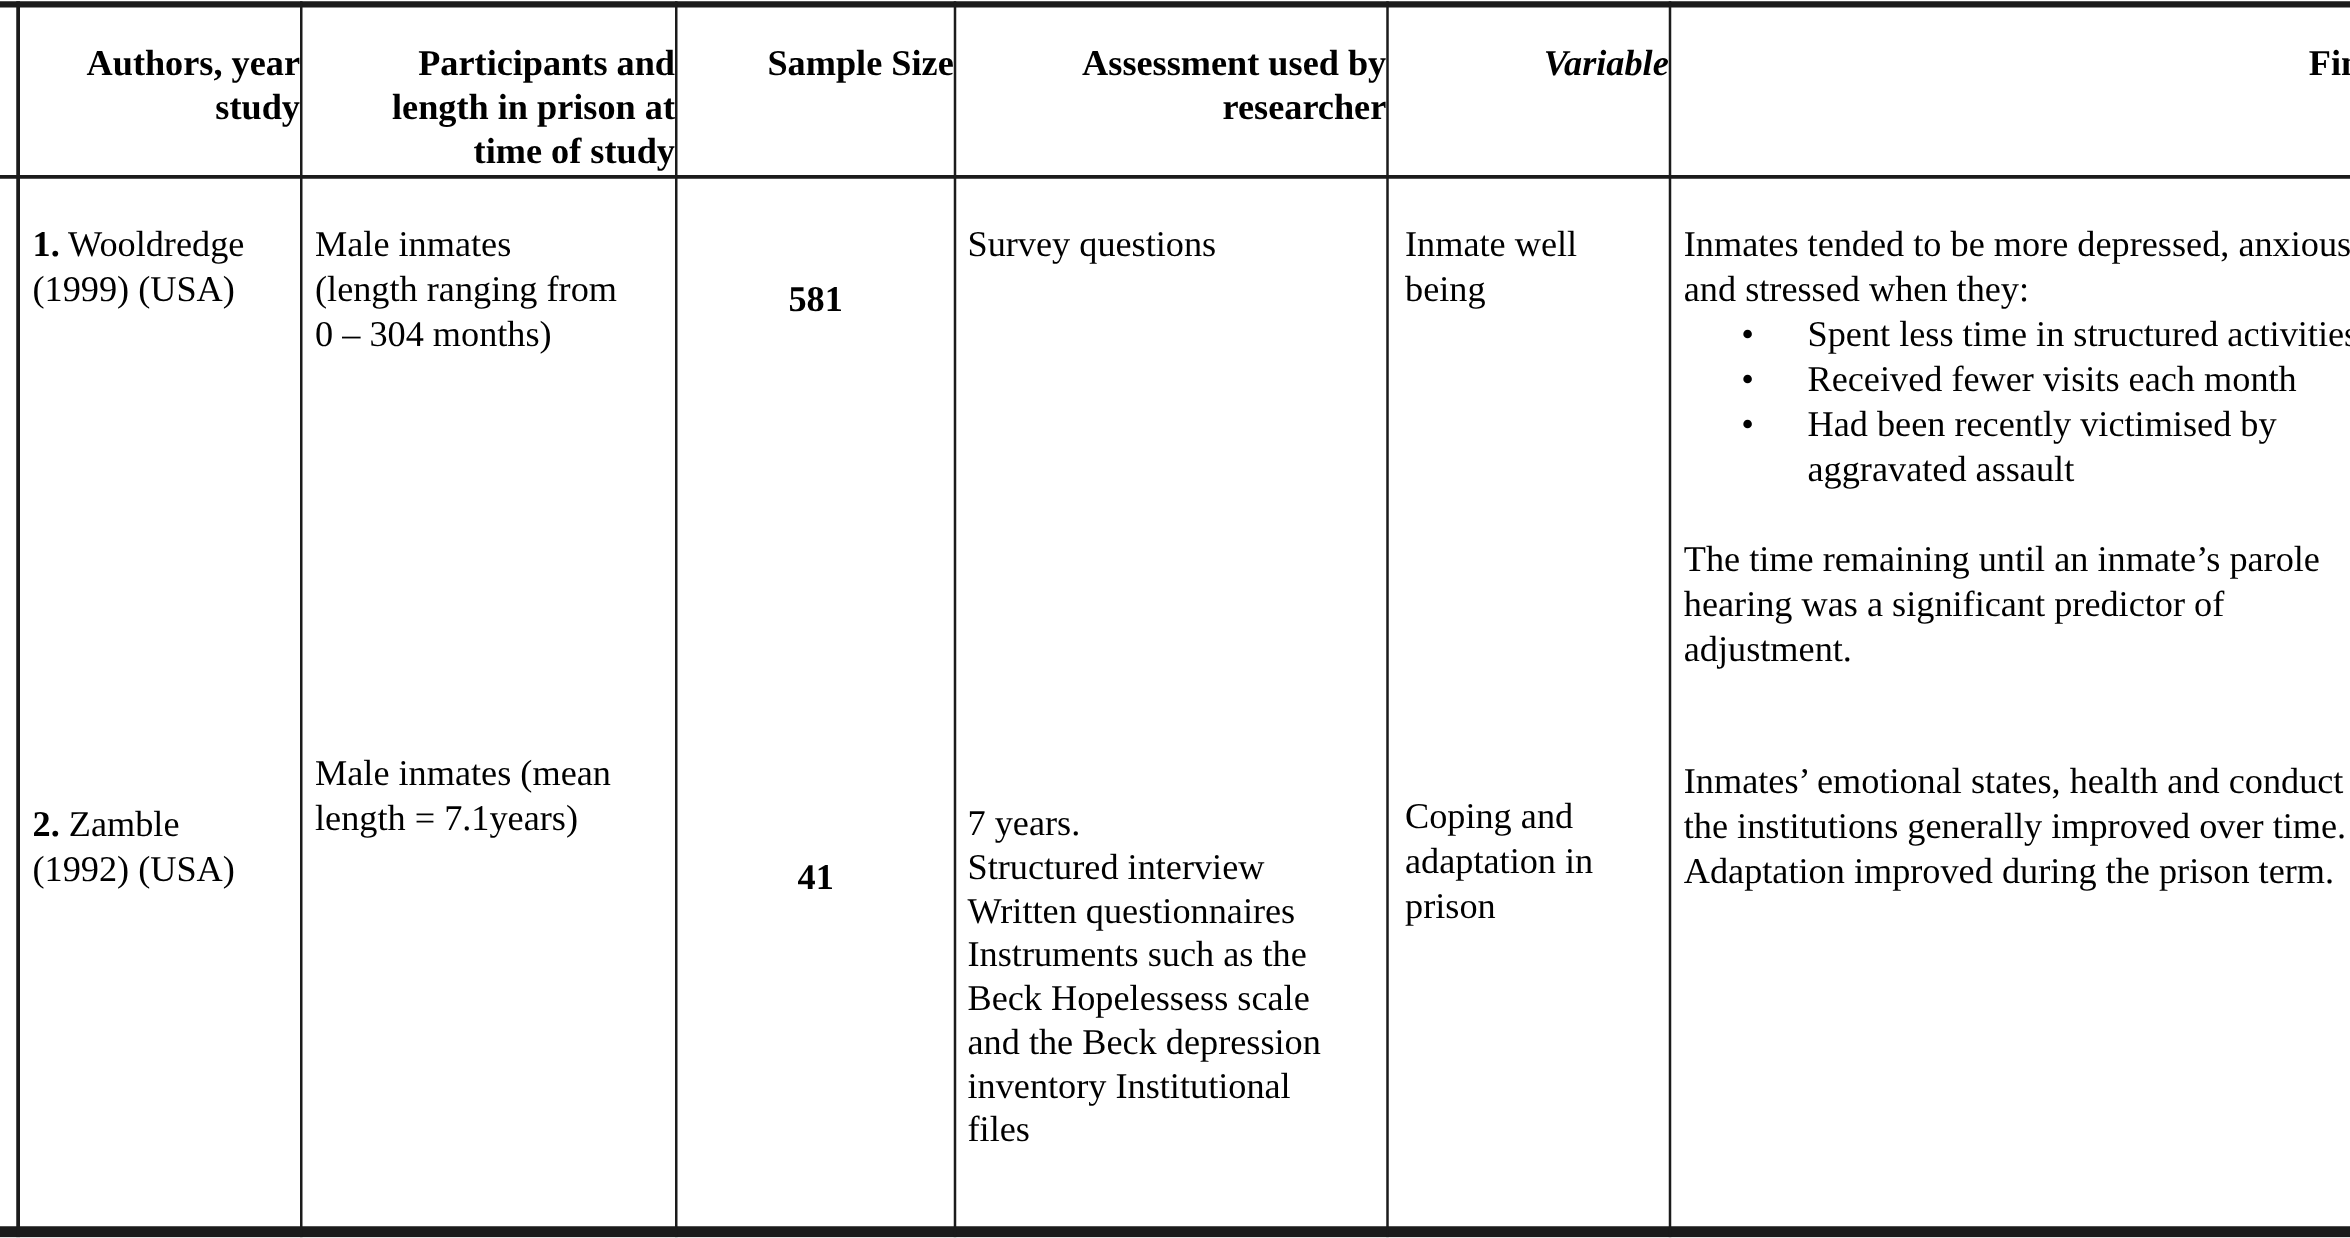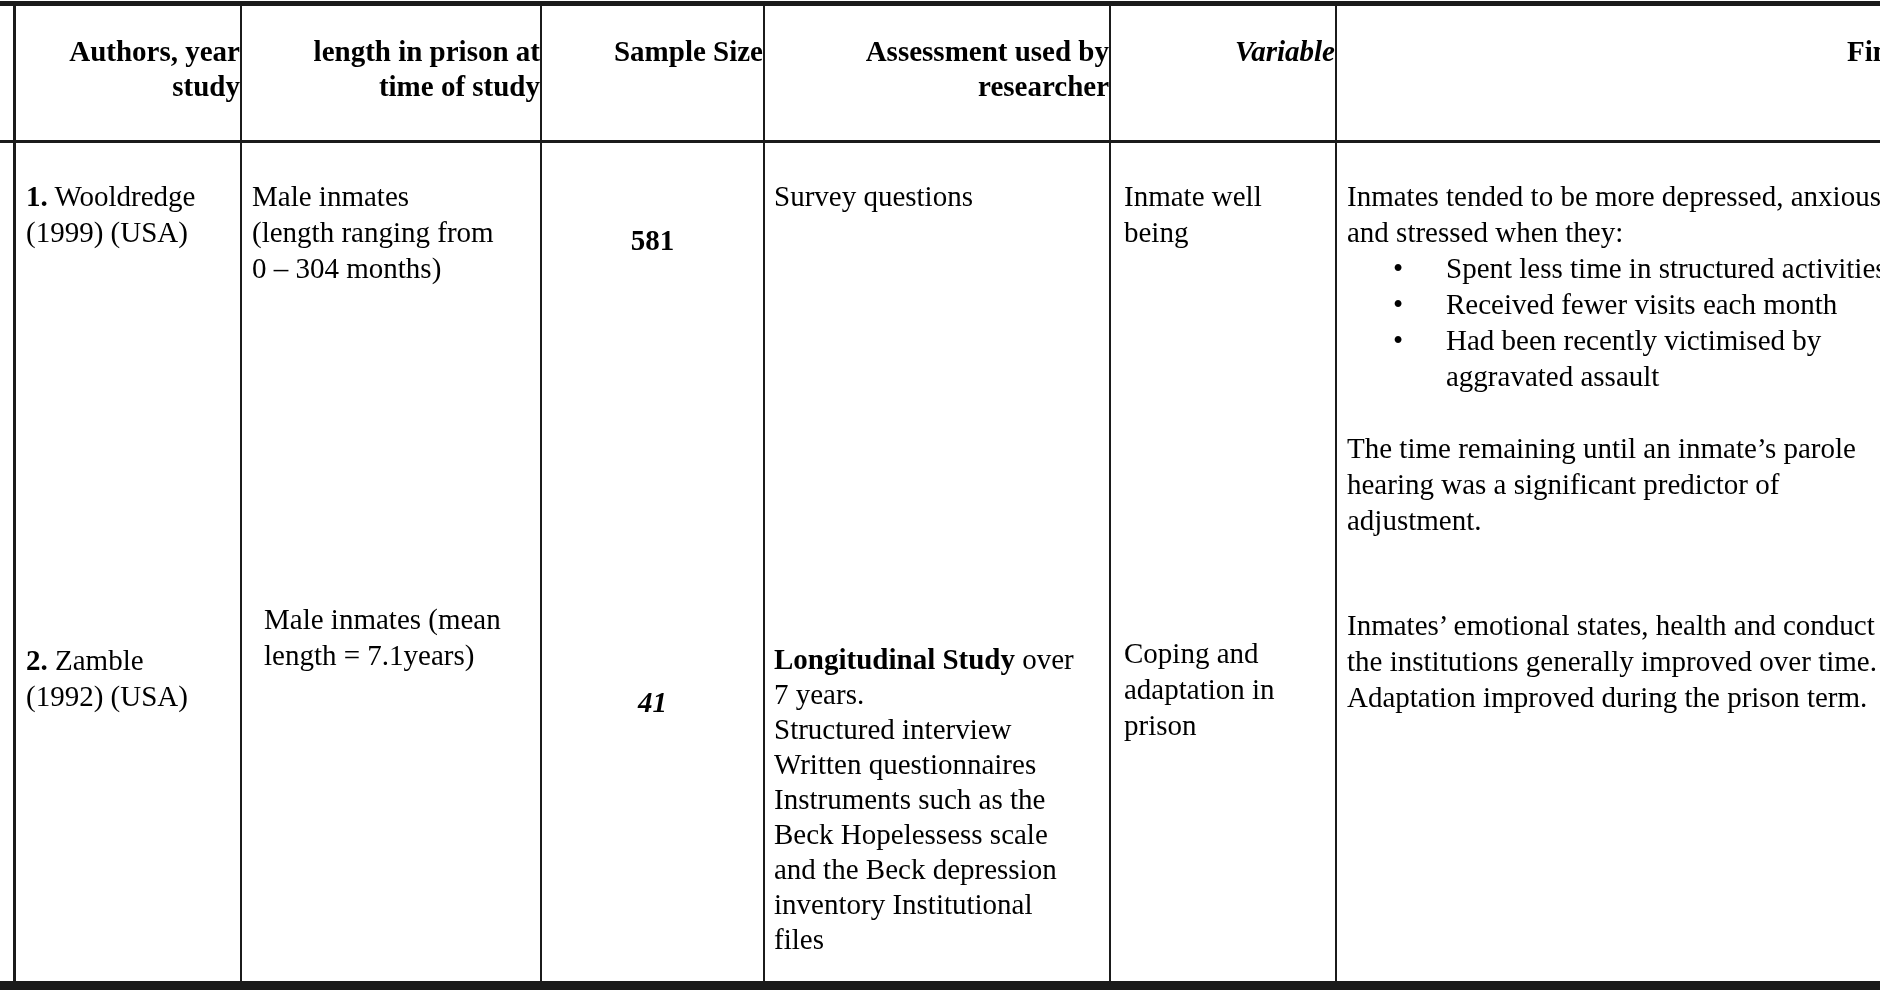--- a/index.html
+++ b/index.html
@@ -47,20 +47,21 @@
   <div class="vline" style="left:540px; top:1px; width:2px; height:989px;"></div>
   <div class="vline" style="left:763px; top:1px; width:2px; height:989px;"></div>
   <div class="vline" style="left:1109px; top:1px; width:2px; height:989px;"></div>
   <div class="vline" style="left:1335px; top:1px; width:2px; height:989px;"></div>
 
   <div class="hcell" style="left:16px; width:224px;">
     <div>Authors, year</div>
     <div>study</div>
   </div>
   <div class="hcell" style="left:242px; width:298px;">
+    <div>Participants and</div>
     <div>length in prison at</div>
     <div>time of study</div>
   </div>
   <div class="hcell" style="left:542px; width:221px;">
     <div>Sample Size</div>
   </div>
   <div class="hcell" style="left:765px; width:344px;">
     <div>Assessment used by</div>
     <div>researcher</div>
   </div>
@@ -100,29 +101,28 @@
     <div class="spacer"></div>
     <div>The time remaining until an inmate’s parole</div>
     <div>hearing was a significant predictor of</div>
     <div>adjustment.</div>
   </div>
 
   <div class="cell" style="left:26px; top:642px; width:206px;">
     <div><span class="b">2.</span><span> Zamble</span></div>
     <div>(1992) (USA)</div>
   </div>
-  <div class="cell" style="left:264px; top:601px; width:286px;">
+  <div class="cell" style="left:252px; top:601px; width:286px;">
     <div>Male inmates (mean</div>
     <div>length = 7.1years)</div>
   </div>
-  <div class="cell center b" style="left:542px; top:640px; width:221px;font-style:italic;">
+  <div class="cell center b" style="left:542px; top:640px; width:221px;">
     <div>41</div>
   </div>
   <div class="cell tight" style="left:774px; top:642px; width:333px;">
-    <div><span class="b">Longitudinal Study</span><span> over</span></div>
     <div>7 years.</div>
     <div>Structured interview</div>
     <div>Written questionnaires</div>
     <div>Instruments such as the</div>
     <div>Beck Hopelessess scale</div>
     <div>and the Beck depression</div>
     <div>inventory Institutional</div>
     <div>files</div>
   </div>
   <div class="cell" style="left:1124px; top:635px; width:209px;">

